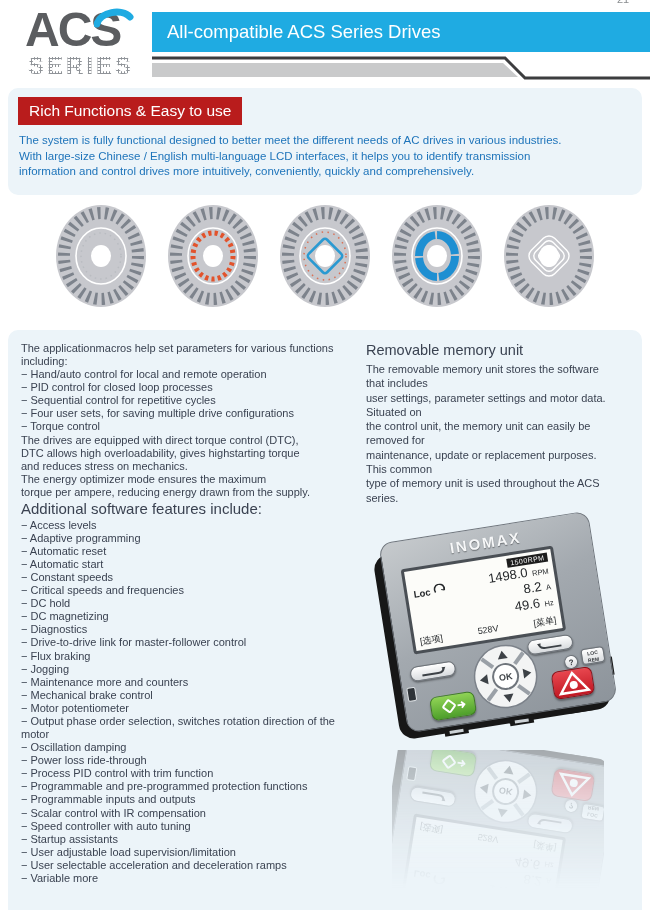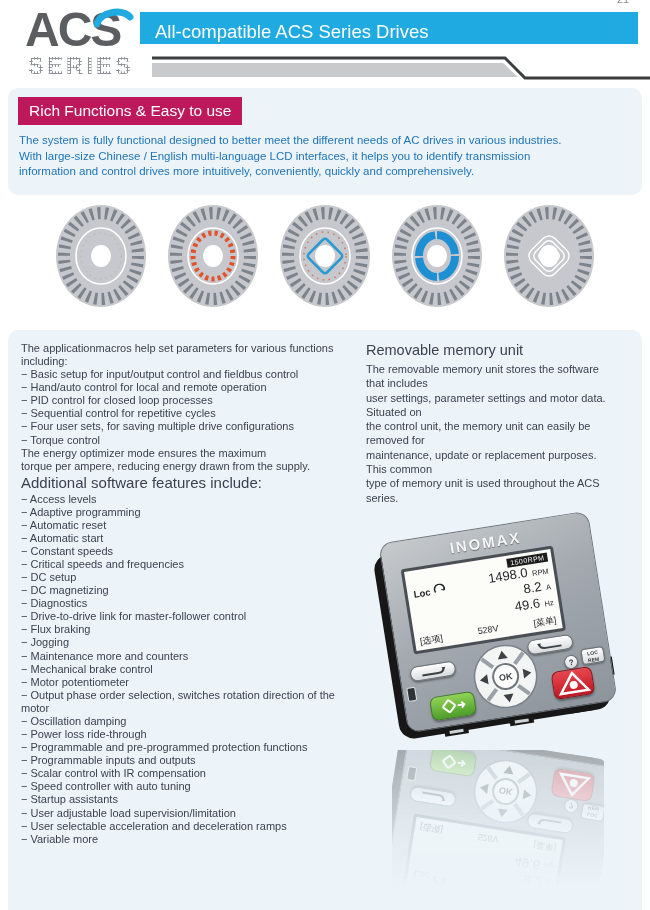--- a/index.html
+++ b/index.html
@@ -16,30 +16,30 @@
   @supports (-webkit-background-clip:text) {
     .logo-series {
       background-image:
         repeating-linear-gradient(0deg,#8f9398 0 1px, rgba(0,0,0,0) 1px 3px),
         repeating-linear-gradient(90deg,#8f9398 0 1px, rgba(0,0,0,0) 1px 3px);
       -webkit-background-clip:text; background-clip:text; color:transparent;
     }
   }
   .page-corner-mark { position:absolute; left:617px; top:-7px; font-size:11px; color:#8a8d90; }
 
-  .banner { position:absolute; left:140px; top:12px; width:498px; height:32px; background:#1fabe2; }
+  .banner { position:absolute; left:152px; top:12px; width:498px; height:40px; background:#1fabe2; }
   .banner-label { line-height:40px; padding-left:15px; color:#fff; font-size:18.5px; }
   .divider { position:absolute; left:152px; top:55px; }
 
   
   .card { position:absolute; left:8px; width:634px; background:#ecf4f9; border-radius:10px; }
   .card1 { top:88px; height:107px; }
   .card2 { top:330px; height:680px; overflow:hidden; }
 
-  .sec-title { display:inline-block; margin:9px 0 0 10px; background:#be185d; color:#fff;
+  .sec-title { display:inline-block; margin:9px 0 0 10px; background:#b91c1c; color:#fff;
                font-size:15.5px; padding:5px 11px; }
   .sec-body { margin:8px 12px 0 11px; color:#1e74ba; font-size:11.5px; line-height:1.35;
               white-space:pre-line; }
 
   
   .stator-row { position:absolute; left:0; top:202px; width:650px; display:flex;
                 justify-content:center; gap:16px; }
 
   
   .col-left { position:absolute; left:13px; top:12px; width:336px; color:#3a4251;
@@ -165,49 +165,52 @@
         <rect x="31.5" y="37.5" width="33" height="33" rx="8" fill="none" stroke="#ffffff" stroke-width="1.4" transform="rotate(45 48 54)"></rect>
         <ellipse cx="48" cy="54" rx="10" ry="11" fill="#ffffff"></ellipse>
       </svg>
     </div>
 
   <div class="card card2">
     <div class="col-left">
       <div class="blk">The applicationmacros help set parameters for various functions
 including:</div>
       <div>
-          <div>− Basic setup for input/output control and fieldbus control</div>
           <div>− Hand/auto control for local and remote operation</div>
           <div>− PID control for closed loop processes</div>
           <div>− Sequential control for repetitive cycles</div>
           <div>− Four user sets, for saving multiple drive configurations</div>
           <div>− Torque control</div>
         </div>
+      <div class="blk">The drives are equipped with direct torque control (DTC),
+DTC allows high overloadability, gives highstarting torque
+and reduces stress on mechanics.</div>
       <div class="blk">The energy optimizer mode ensures the maximum
 torque per ampere, reducing energy drawn from the supply.</div>
       <div class="h-additional">Additional software features include:</div>
       <div>
           <div>− Access levels</div>
           <div>− Adaptive programming</div>
           <div>− Automatic reset</div>
           <div>− Automatic start</div>
           <div>− Constant speeds</div>
           <div>− Critical speeds and frequencies</div>
-          <div>− DC setup</div>
+          <div>− DC hold</div>
           <div>− DC magnetizing</div>
           <div>− Diagnostics</div>
           <div>− Drive-to-drive link for master-follower control</div>
           <div>− Flux braking</div>
           <div>− Jogging</div>
           <div>− Maintenance more and counters</div>
           <div>− Mechanical brake control</div>
           <div>− Motor potentiometer</div>
           <div>− Output phase order selection, switches rotation direction of the motor</div>
           <div>− Oscillation damping</div>
           <div>− Power loss ride-through</div>
+          <div>− Process PID control with trim function</div>
           <div>− Programmable and pre-programmed protection functions</div>
           <div>− Programmable inputs and outputs</div>
           <div>− Scalar control with IR compensation</div>
           <div>− Speed controller with auto tuning</div>
           <div>− Startup assistants</div>
           <div>− User adjustable load supervision/limitation</div>
           <div>− User selectable acceleration and deceleration ramps</div>
           <div>− Variable more</div>
         </div>
     </div>

